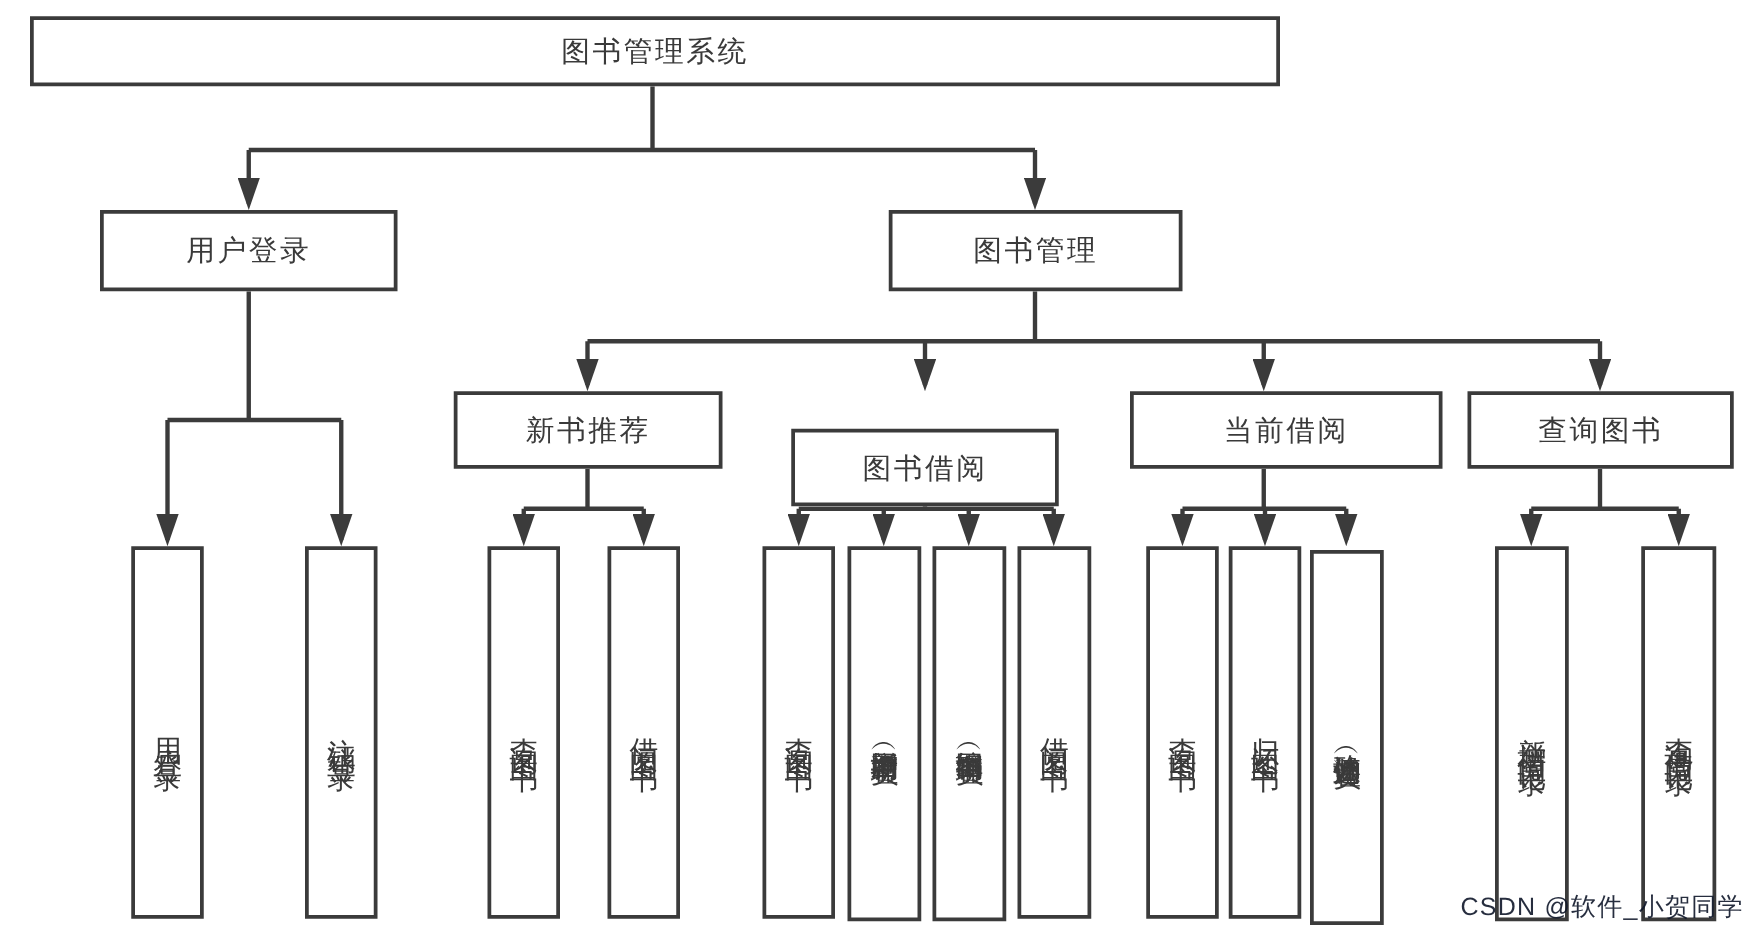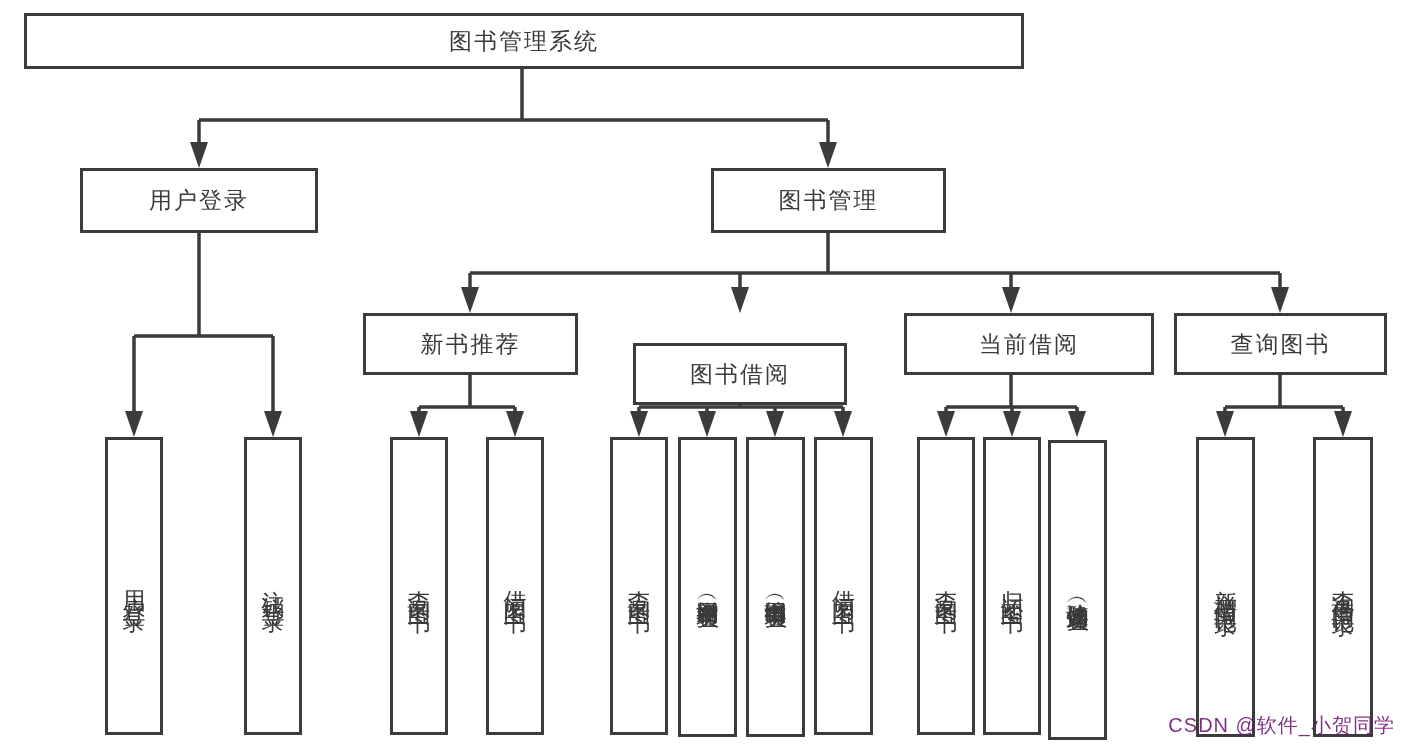--- a/index.html
+++ b/index.html
@@ -43,21 +43,21 @@
   }
   .vnode.med { letter-spacing: 5px; }
   .vnode.tight { letter-spacing: 1px; font-size: 22px; }
   .watermark {
     position: absolute;
     right: 10px;
     bottom: 8px;
     z-index: 3;
     font-size: 20px;
     letter-spacing: 1px;
-    color: #701a75;
+    color: #0f172a;
     opacity: 0.9;
     white-space: nowrap;
   }
 </style>
 </head>
 <body>
 
 <div class="canvas">
 
   <svg class="connectors" viewBox="0 0 1405 747" xmlns="http://www.w3.org/2000/svg">

